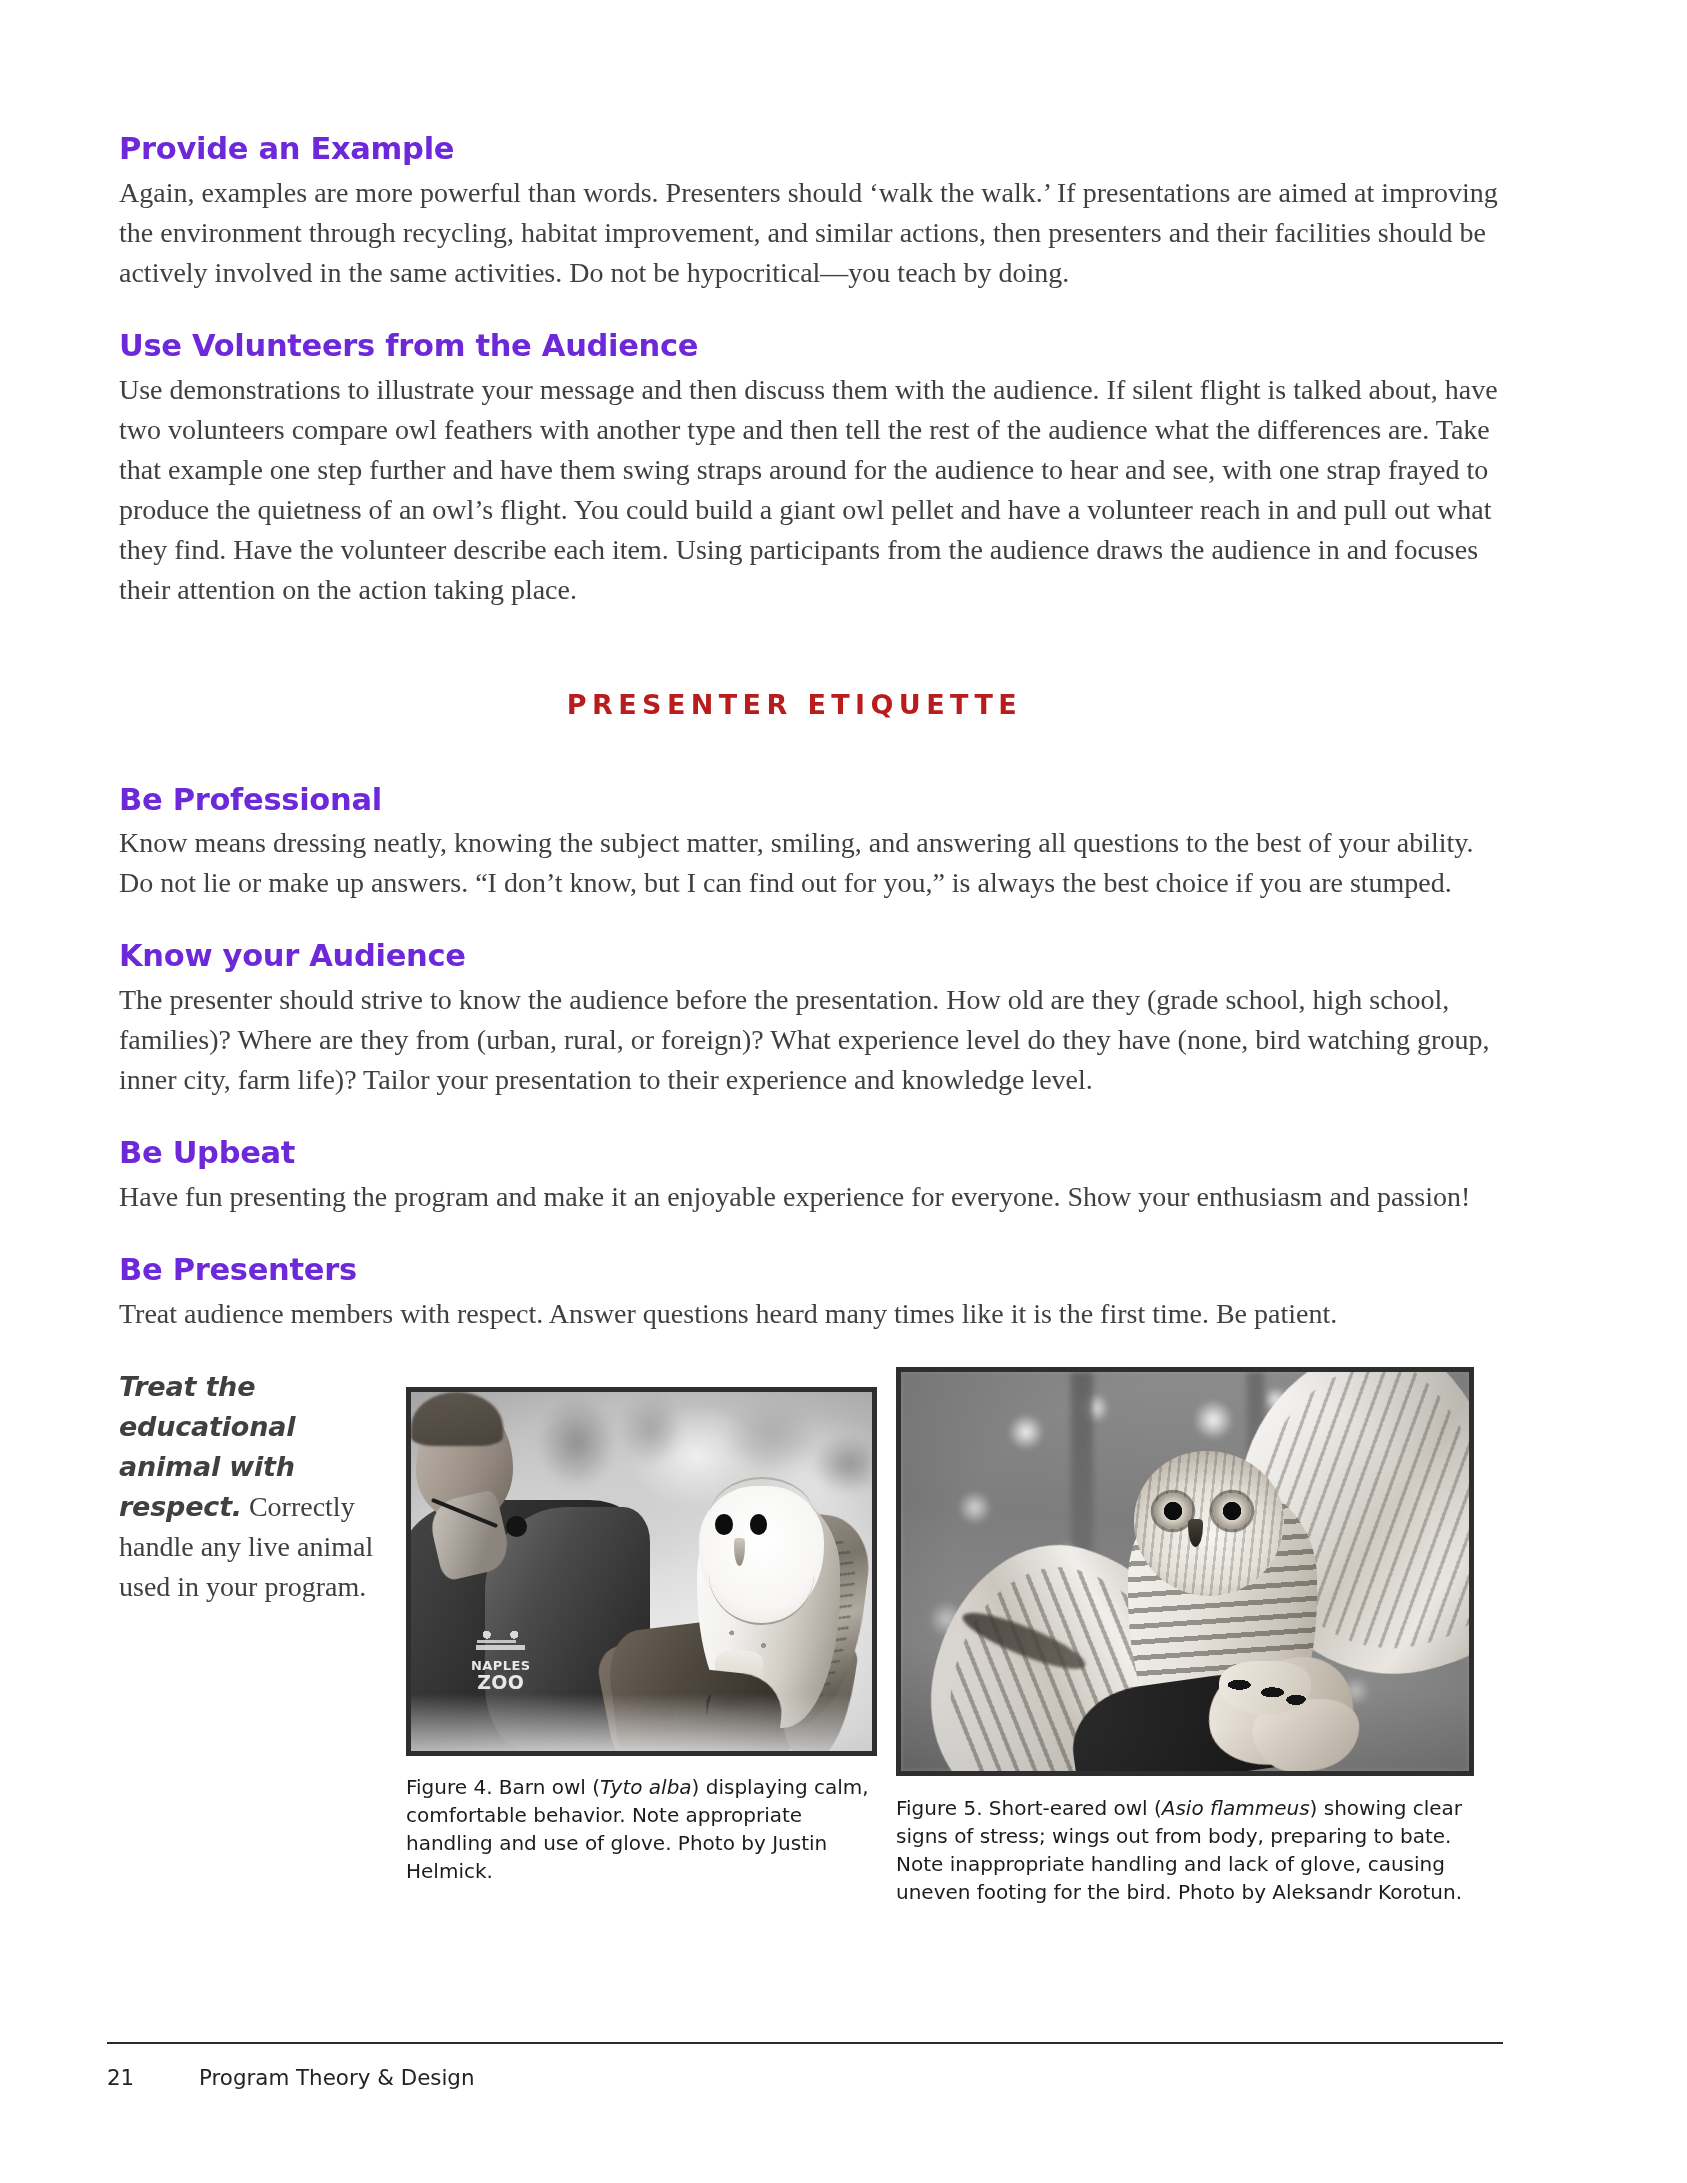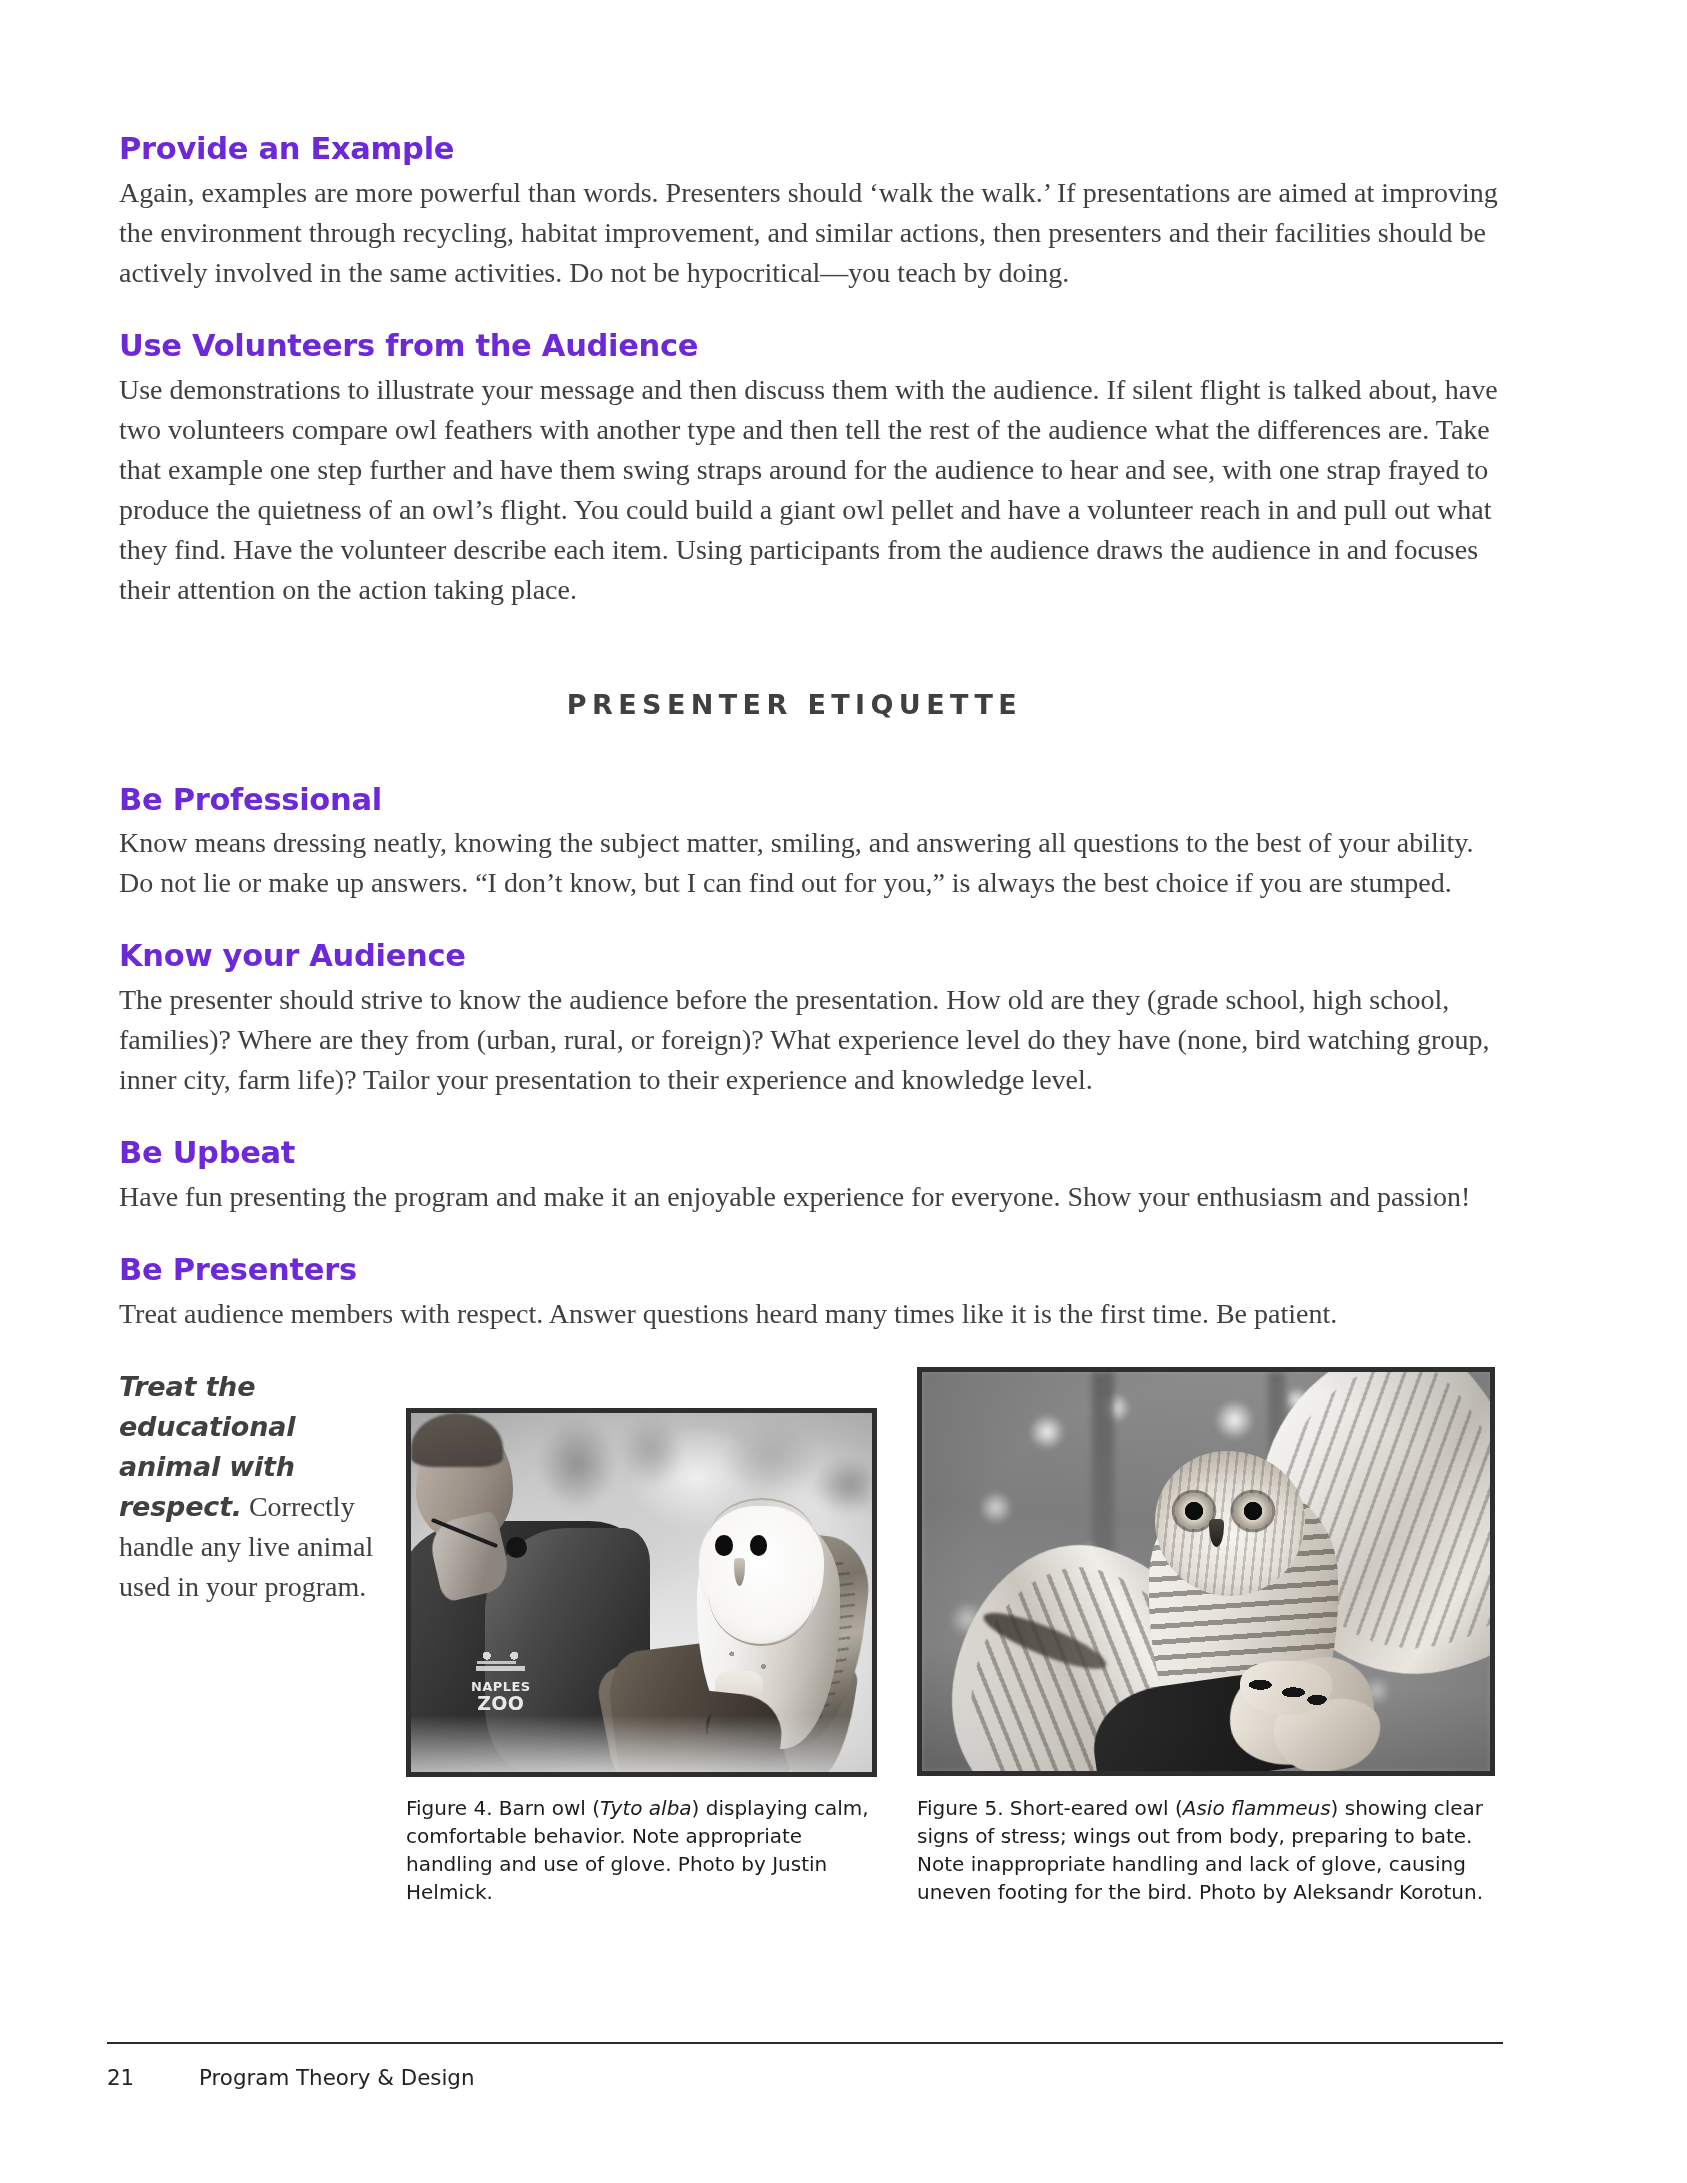--- a/index.html
+++ b/index.html
@@ -34,21 +34,21 @@
     color: #6d28d9;
     margin: 0 0 6.6px 0;
     line-height: 1.12;
   }
   h1.center-head {
     font-family: "DejaVu Sans", sans-serif;
     font-weight: bold;
     font-size: 27px;
     letter-spacing: 5.4px;
     text-align: center;
-    color: #404040;
+    color: #b91c1c;
     margin: 0;
     padding: 0;
   }
   .center-head-wrap {
     margin: 79px 0 63px 0;
     padding-right: 33px;
   }
 
   
   p.body {
@@ -77,21 +77,21 @@
     font-family: "Liberation Serif", serif;
     font-size: 28px;
     line-height: 40px;
     color: #141414;
   }
   .figures-float {
     float: right;
     width: 1097px;
     margin-left: 25px;
   }
-  .fig-row { display: flex; align-items: flex-end; gap: 40px; }
+  .fig-row { display: flex; align-items: center; gap: 19px; }
   .fig4 { width: 471px; }
   .fig5 { width: 578px; }
 
   .photo {
     position: relative;
     border: 5.8px solid #2e2e2e;
     background: #9a9a9a;
     overflow: hidden;
   }
   .fig4 .photo { height: 369px; }

